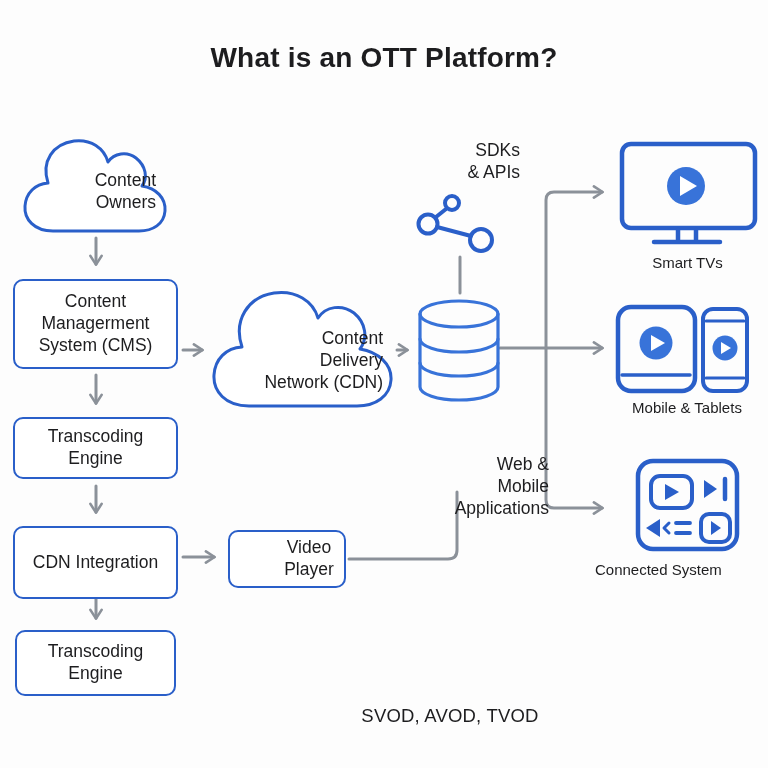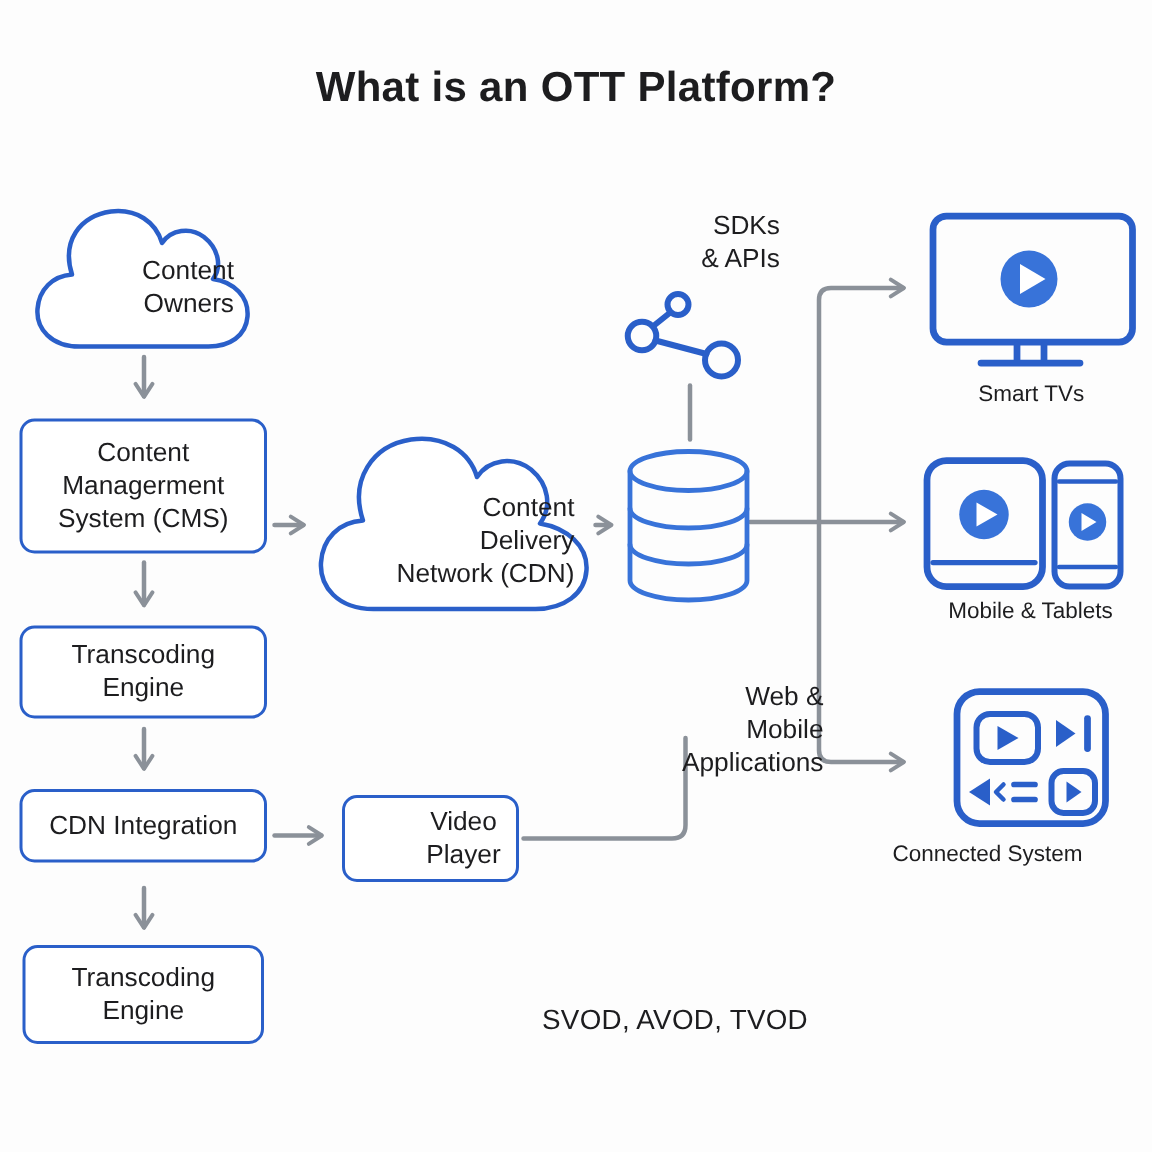--- a/index.html
+++ b/index.html
@@ -25,21 +25,21 @@
   .lbl{
     position:absolute;text-align:right;white-space:pre-line;
     font-size:17.5px;line-height:1.26;color:var(--text-color);
   }
   .node{
     position:absolute;display:flex;align-items:center;justify-content:center;
     background:#fff;border:2.5px solid var(--accent-blue);border-radius:10px;
     text-align:center;white-space:pre-line;font-size:17.5px;line-height:1.24;
   }
   .devlbl{position:absolute;text-align:center;font-size:15px;white-space:nowrap;}
-  .footer{position:absolute;text-align:center;font-size:18.5px;letter-spacing:.2px;}
+  .footer{position:absolute;text-align:center;font-size:18.5px;letter-spacing:.2px;margin-top:36px;}
   
   .st-b{stroke:var(--accent-blue);fill:none;stroke-width:4;stroke-linecap:round;stroke-linejoin:round;}
   .st-cloud{stroke:var(--accent-blue);fill:#fff;stroke-width:3;stroke-linejoin:round;}
   .st-db{stroke:var(--play-blue);fill:none;stroke-width:3.2;stroke-linecap:round;}
   .st-g{stroke:var(--connector-gray);fill:none;stroke-width:3;stroke-linecap:round;stroke-linejoin:round;}
   .mk{stroke:var(--connector-gray);fill:none;stroke-width:2.1;stroke-linecap:round;stroke-linejoin:round;}
   .fill-play{fill:var(--play-blue);stroke:none;}
   .fill-accent{fill:var(--accent-blue);stroke:none;}
   .fill-white{fill:#ffffff;stroke:none;}
 </style>
@@ -135,21 +135,21 @@
 
   <div class="node" style="left:13px;top:279px;width:165px;height:90px;">
     <span>Content
 Managerment
 System (CMS)</span>
   </div>
   <div class="node" style="left:13px;top:417px;width:165px;height:62px;">
     <span>Transcoding
 Engine</span>
   </div>
-  <div class="node" style="left:13px;top:526px;width:165px;height:49px;">
+  <div class="node" style="left:13px;top:526px;width:165px;height:73px;">
     <span>CDN Integration</span>
   </div>
   <div class="node" style="left:15px;top:630px;width:161px;height:66px;">
     <span>Transcoding
 Engine</span>
   </div>
   <div class="node" style="left:228px;top:530px;width:118px;height:58px;padding-left:44px;">
     <span>Video
 Player</span>
   </div>

